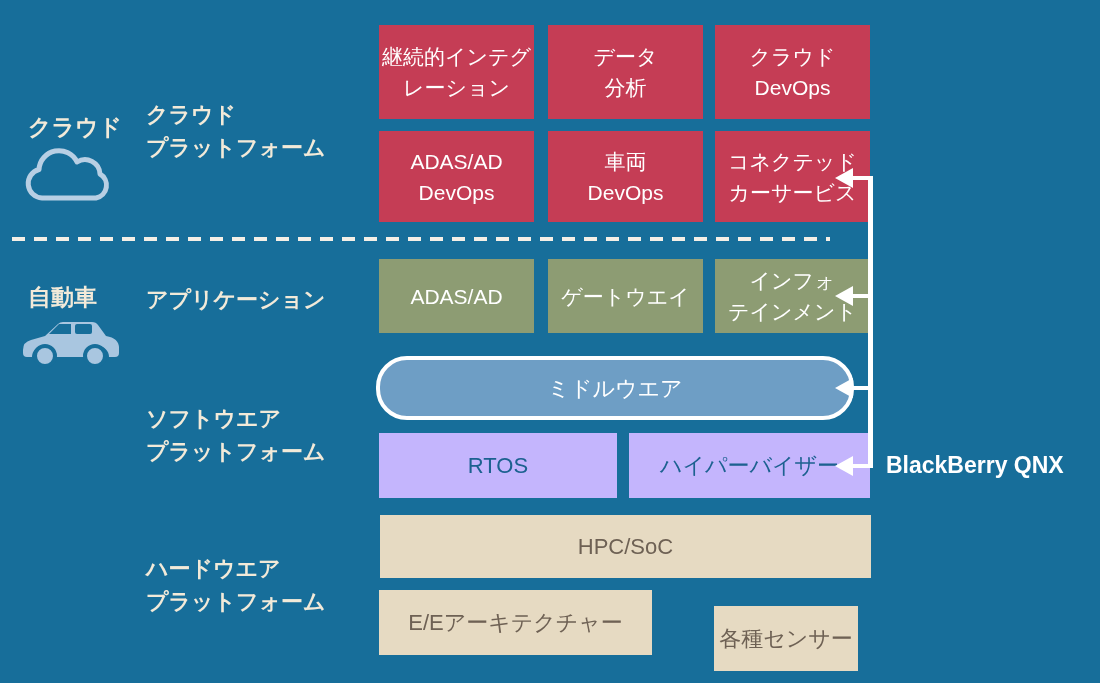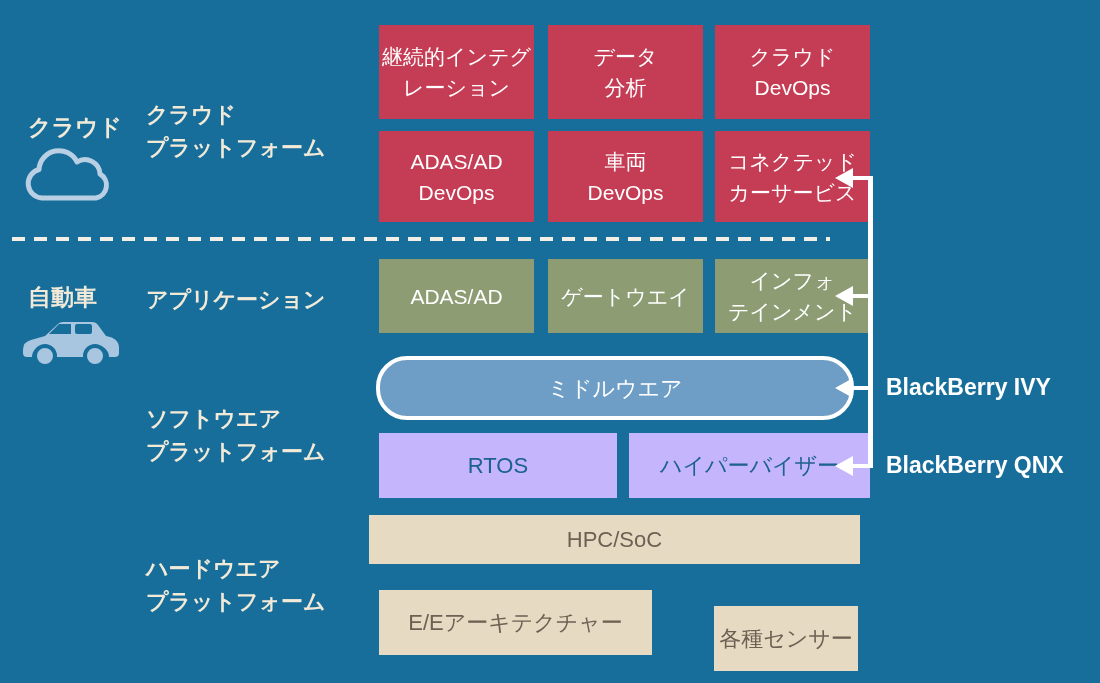--- a/index.html
+++ b/index.html
@@ -100,34 +100,33 @@
 
   <div class="box green c1 r3">ADAS/AD</div>
   <div class="box green c2 r3">ゲートウエイ</div>
   <div class="box green c3 r3">インフォ
 テインメント</div>
 
   <div class="box mid" style="left:340px;top:356px;width:478px;height:64px;border-radius:31px;">ミドルウエア</div>
   <div class="box os" style="left:343px;top:433px;width:238px;height:65px;">RTOS</div>
   <div class="box os" style="left:593px;top:433px;width:241px;height:65px;">ハイパーバイザー</div>
 
-  <div class="box tan" style="left:333px;top:515px;width:491px;height:49px;text-align:right;">HPC/SoC</div>
+  <div class="box tan" style="left:344px;top:515px;width:491px;height:63px;text-align:right;">HPC/SoC</div>
   <div class="box tan" style="left:343px;top:590px;width:273px;height:65px;">E/Eアーキテクチャー</div>
   <div class="box tan" style="left:678px;top:606px;width:144px;height:65px;">各種センサー</div>
 
   <div class="vline"></div>
 
   <div class="hline" style="top:176px;"></div>
   <div class="arrowhead" style="top:168px;"></div>
 
   <div class="hline" style="top:294px;"></div>
   <div class="arrowhead" style="top:286px;"></div>
 
   <div class="hline" style="top:386px;"></div>
   <div class="arrowhead" style="top:378px;"></div>
 
   <div class="hline" style="top:464px;"></div>
   <div class="arrowhead" style="top:456px;"></div>
 
-  <div class="bb-label" style="top:374px;">BlackBerry IVY</div>
   <div class="bb-label" style="top:452px;">BlackBerry QNX</div>
 
 </div>
 
 </body></html>

